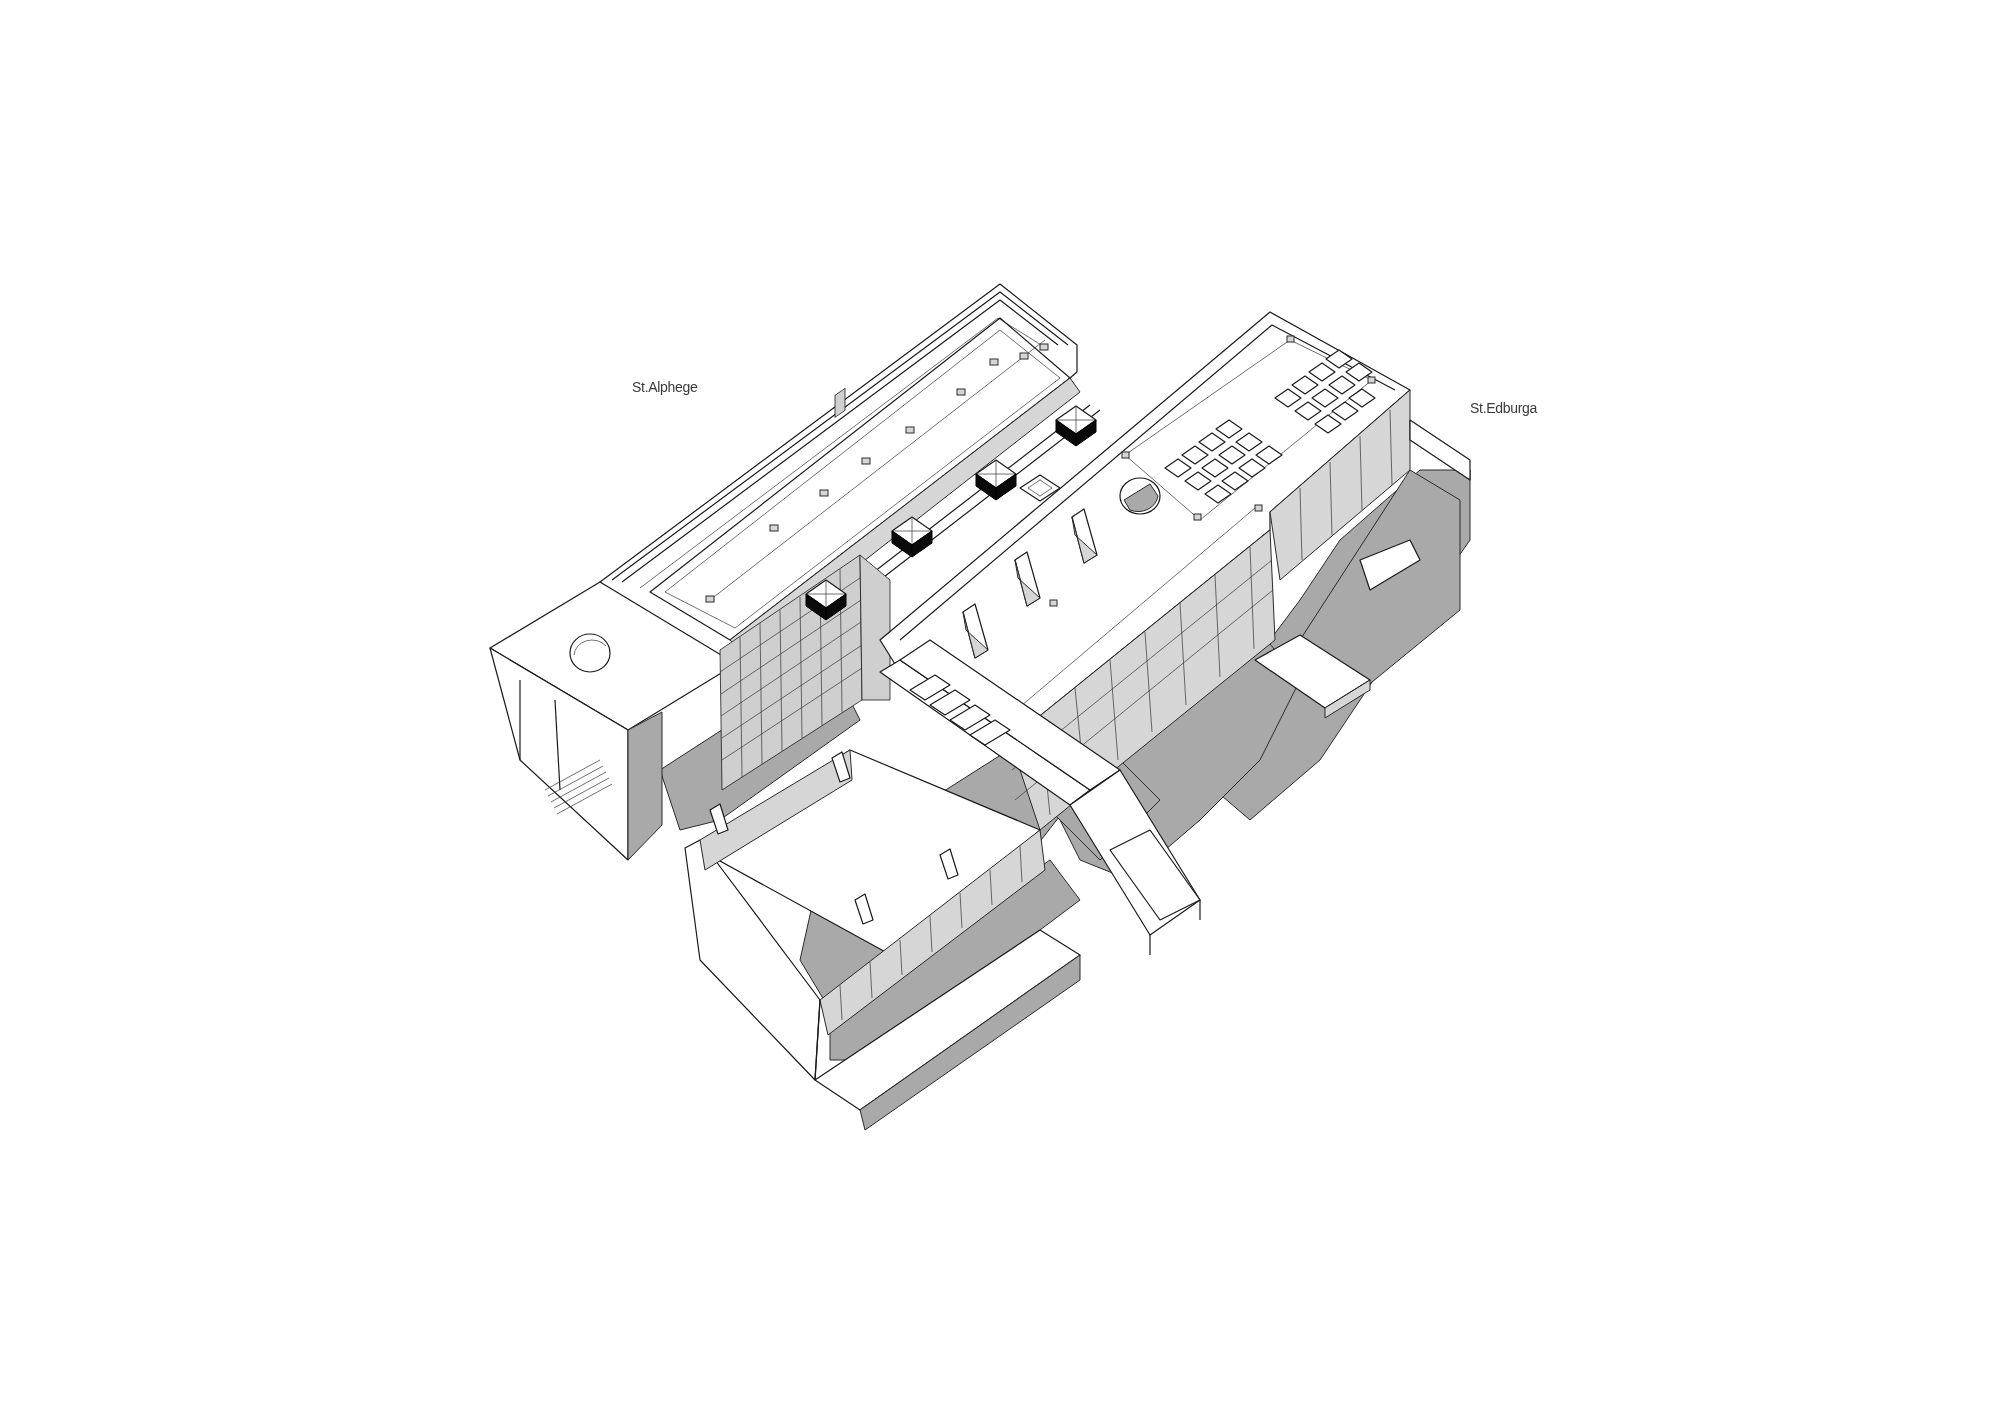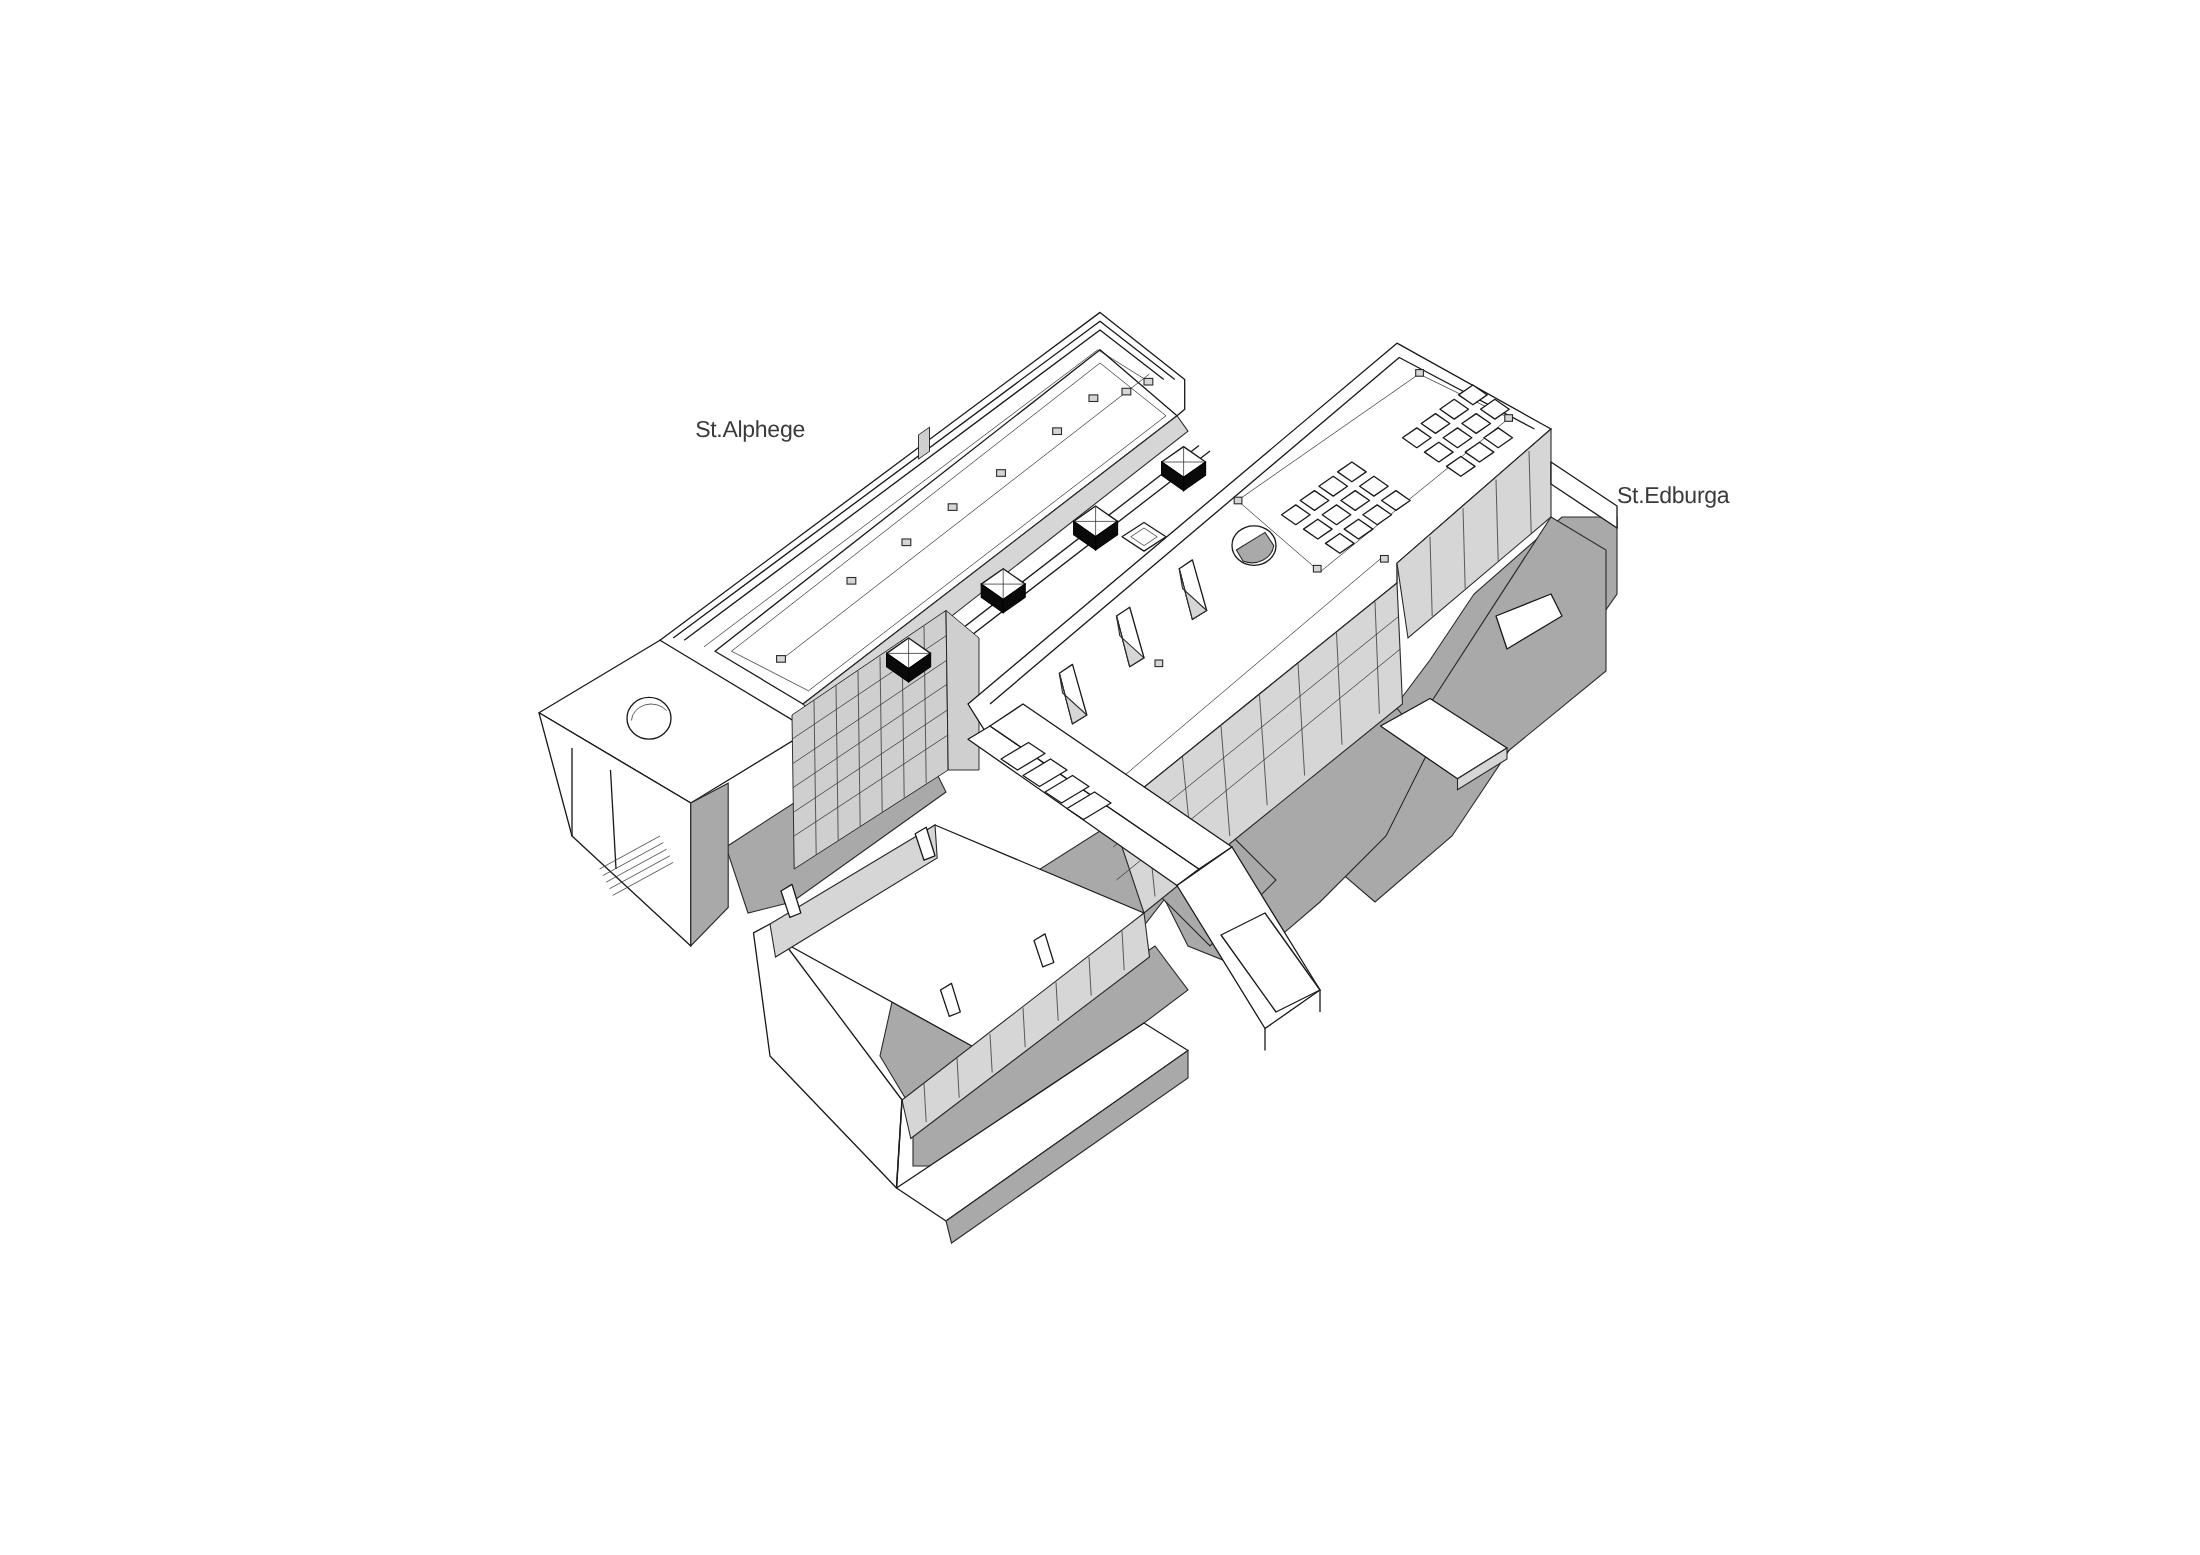--- a/index.html
+++ b/index.html
@@ -1,19 +1,19 @@
 <!DOCTYPE html>
 <html><head>
 <meta charset="utf-8">
 <style>
   html, body { margin:0; padding:0; background:#ffffff; }
   body { width:2000px; height:1414px; position:relative; overflow:hidden; font-family:"Liberation Sans", sans-serif; }
-  .label { position:absolute; font-family:"Liberation Sans", sans-serif; font-size:21px; color:#3a3a3a; letter-spacing:-0.3px; font-weight:300; }
+  .label { position:absolute; font-family:"Liberation Sans", sans-serif; font-size:14px; color:#3a3a3a; letter-spacing:-0.3px; font-weight:300; }
   #lbl-alphege { left:632px; top:379px; }
-  #lbl-edburga { left:1470px; top:400px;margin-top:39px; }
+  #lbl-edburga { left:1470px; top:400px; }
   svg.drawing { position:absolute; left:0; top:0; }
   .ln { fill:none; stroke:#1a1a1a; stroke-width:1.2; stroke-linejoin:round; }
   .ln-thin { fill:none; stroke:#333; stroke-width:0.7; }
   .fill-w { fill:#ffffff; stroke:#1a1a1a; stroke-width:1.2; stroke-linejoin:round; }
   .fill-g { fill:#a9a9a9; stroke:#2a2a2a; stroke-width:1; }
   .fill-lg { fill:#d6d6d6; stroke:#2a2a2a; stroke-width:1; }
   .fill-b { fill:#0a0a0a; stroke:#000; stroke-width:1; }
   .glass { fill:#cfcfcf; stroke:#1a1a1a; stroke-width:0.8; }
 </style>
 </head>

